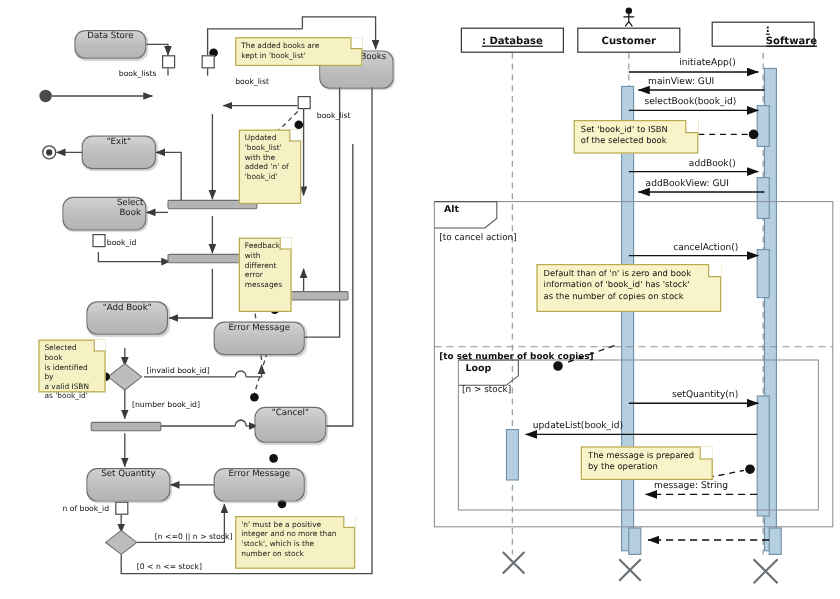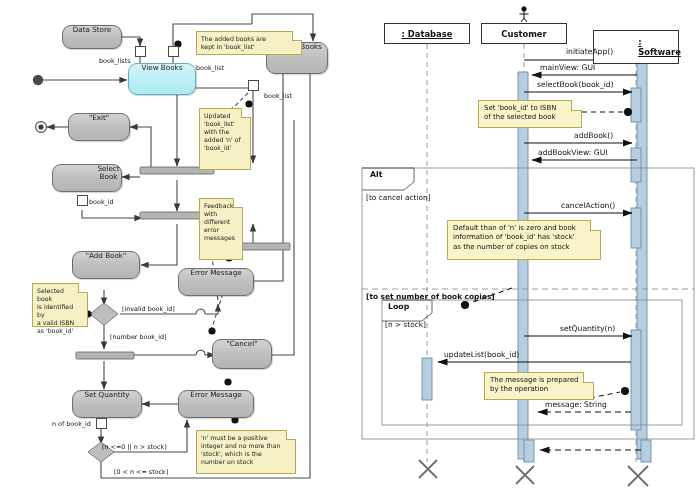--- a/index.html
+++ b/index.html
@@ -160,23 +160,20 @@
       <g stroke="#4a4a4a" stroke-width="1.1" fill="none">
         <path d="M196,314 a5,5 0 0 1 5,-5 a5,5 0 0 1 4,5"></path>
         <path d="M196,355 a5,5 0 0 1 5,-5 a5,5 0 0 1 4,5"></path>
       </g>
     </svg>
 
     <div class="act-node" style="left:62px;top:25px;width:60px;height:24px;">
       <span>Data Store</span>
     </div>
 
-    <div class="act-node cyan" style="left:128px;top:63px;width:68px;height:32px;">
-      <span>View Books</span>
-    </div>
 
     <div class="act-node" style="left:266px;top:42px;width:62px;height:32px;">
       <span>Update Books</span>
     </div>
 
     <div class="act-node" style="left:68px;top:113px;width:62px;height:28px;">
       <span>"Exit"</span>
     </div>
 
     <div class="act-node" style="left:52px;top:164px;width:70px;height:28px;padding-left:43px;">
@@ -210,21 +207,21 @@
     <div class="pin" style="left:96px;top:418px;"></div>
 
     <div class="pinlbl" style="left:99px;top:57px;">book_lists</div>
     <div class="pinlbl" style="left:196px;top:64px;">book_list</div>
     <div class="pinlbl" style="left:264px;top:92px;">book_list</div>
     <div class="pinlbl" style="left:89px;top:198px;">book_id</div>
     <div class="pinlbl" style="left:52px;top:420px;">n of book_id</div>
 
     <div class="edgelbl" style="left:122px;top:305px;">[invalid book_id]</div>
     <div class="edgelbl" style="left:110px;top:333px;">[number book_id]</div>
-    <div class="edgelbl" style="left:102px;top:443px;">[n &lt;=0 || n &gt; stock]</div>
+    <div class="edgelbl" style="left:129px;top:443px;">[n &lt;=0 || n &gt; stock]</div>
     <div class="edgelbl" style="left:114px;top:468px;">[0 &lt; n &lt;= stock]</div>
 
     <div class="note" style="left:196px;top:31px;width:106px;height:24px;">The added books are
 kept in 'book_list'</div>
     <div class="note" style="left:199px;top:108px;width:52px;height:62px;">Updated
 'book_list'
 with the
 added 'n' of
 'book_id'</div>
     <div class="note" style="left:199px;top:198px;width:44px;height:62px;">Feedback
@@ -317,21 +314,21 @@
         <path d="M172,11.5 L172,18 M167.5,14 L176.5,14 M172,18 L169,22 M172,18 L175,22"></path>
       </g>
     </svg>
 
     <div class="lifehead" style="left:32px;top:23px;width:86px;height:21px;">
       <span>: Database</span>
     </div>
     <div class="lifehead plain" style="left:129px;top:23px;width:86px;height:21px;">
       <span>Customer</span>
     </div>
-    <div class="lifehead" style="left:241px;top:30px;width:86px;height:34px;padding-left:47px;">
+    <div class="lifehead" style="left:241px;top:18px;width:86px;height:21px;padding-left:47px;">
       <span>: Software</span>
     </div>
 
     <div class="msg" style="left:214px;top:47px;">initiateApp()</div>
     <div class="msg" style="left:188px;top:63px;">mainView: GUI</div>
     <div class="msg" style="left:185px;top:80px;">selectBook(book_id)</div>
     <div class="msg" style="left:222px;top:131px;">addBook()</div>
     <div class="msg" style="left:186px;top:148px;">addBookView: GUI</div>
     <div class="msg" style="left:209px;top:201px;">cancelAction()</div>
     <div class="msg" style="left:208px;top:324px;">setQuantity(n)</div>

